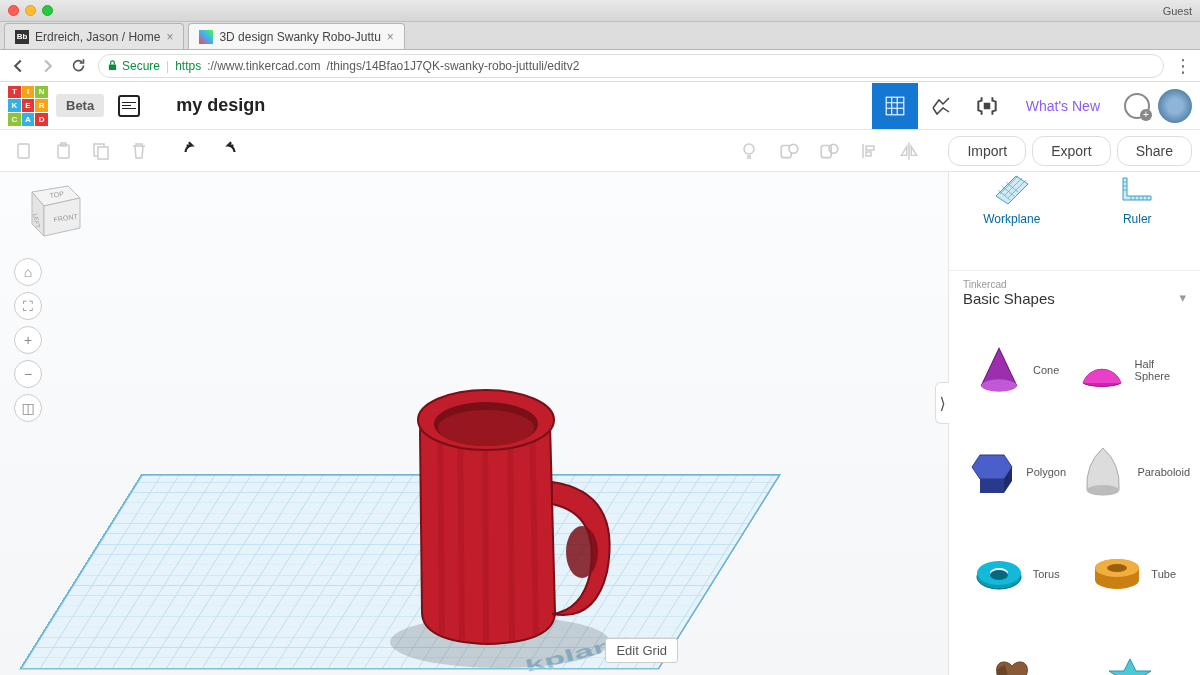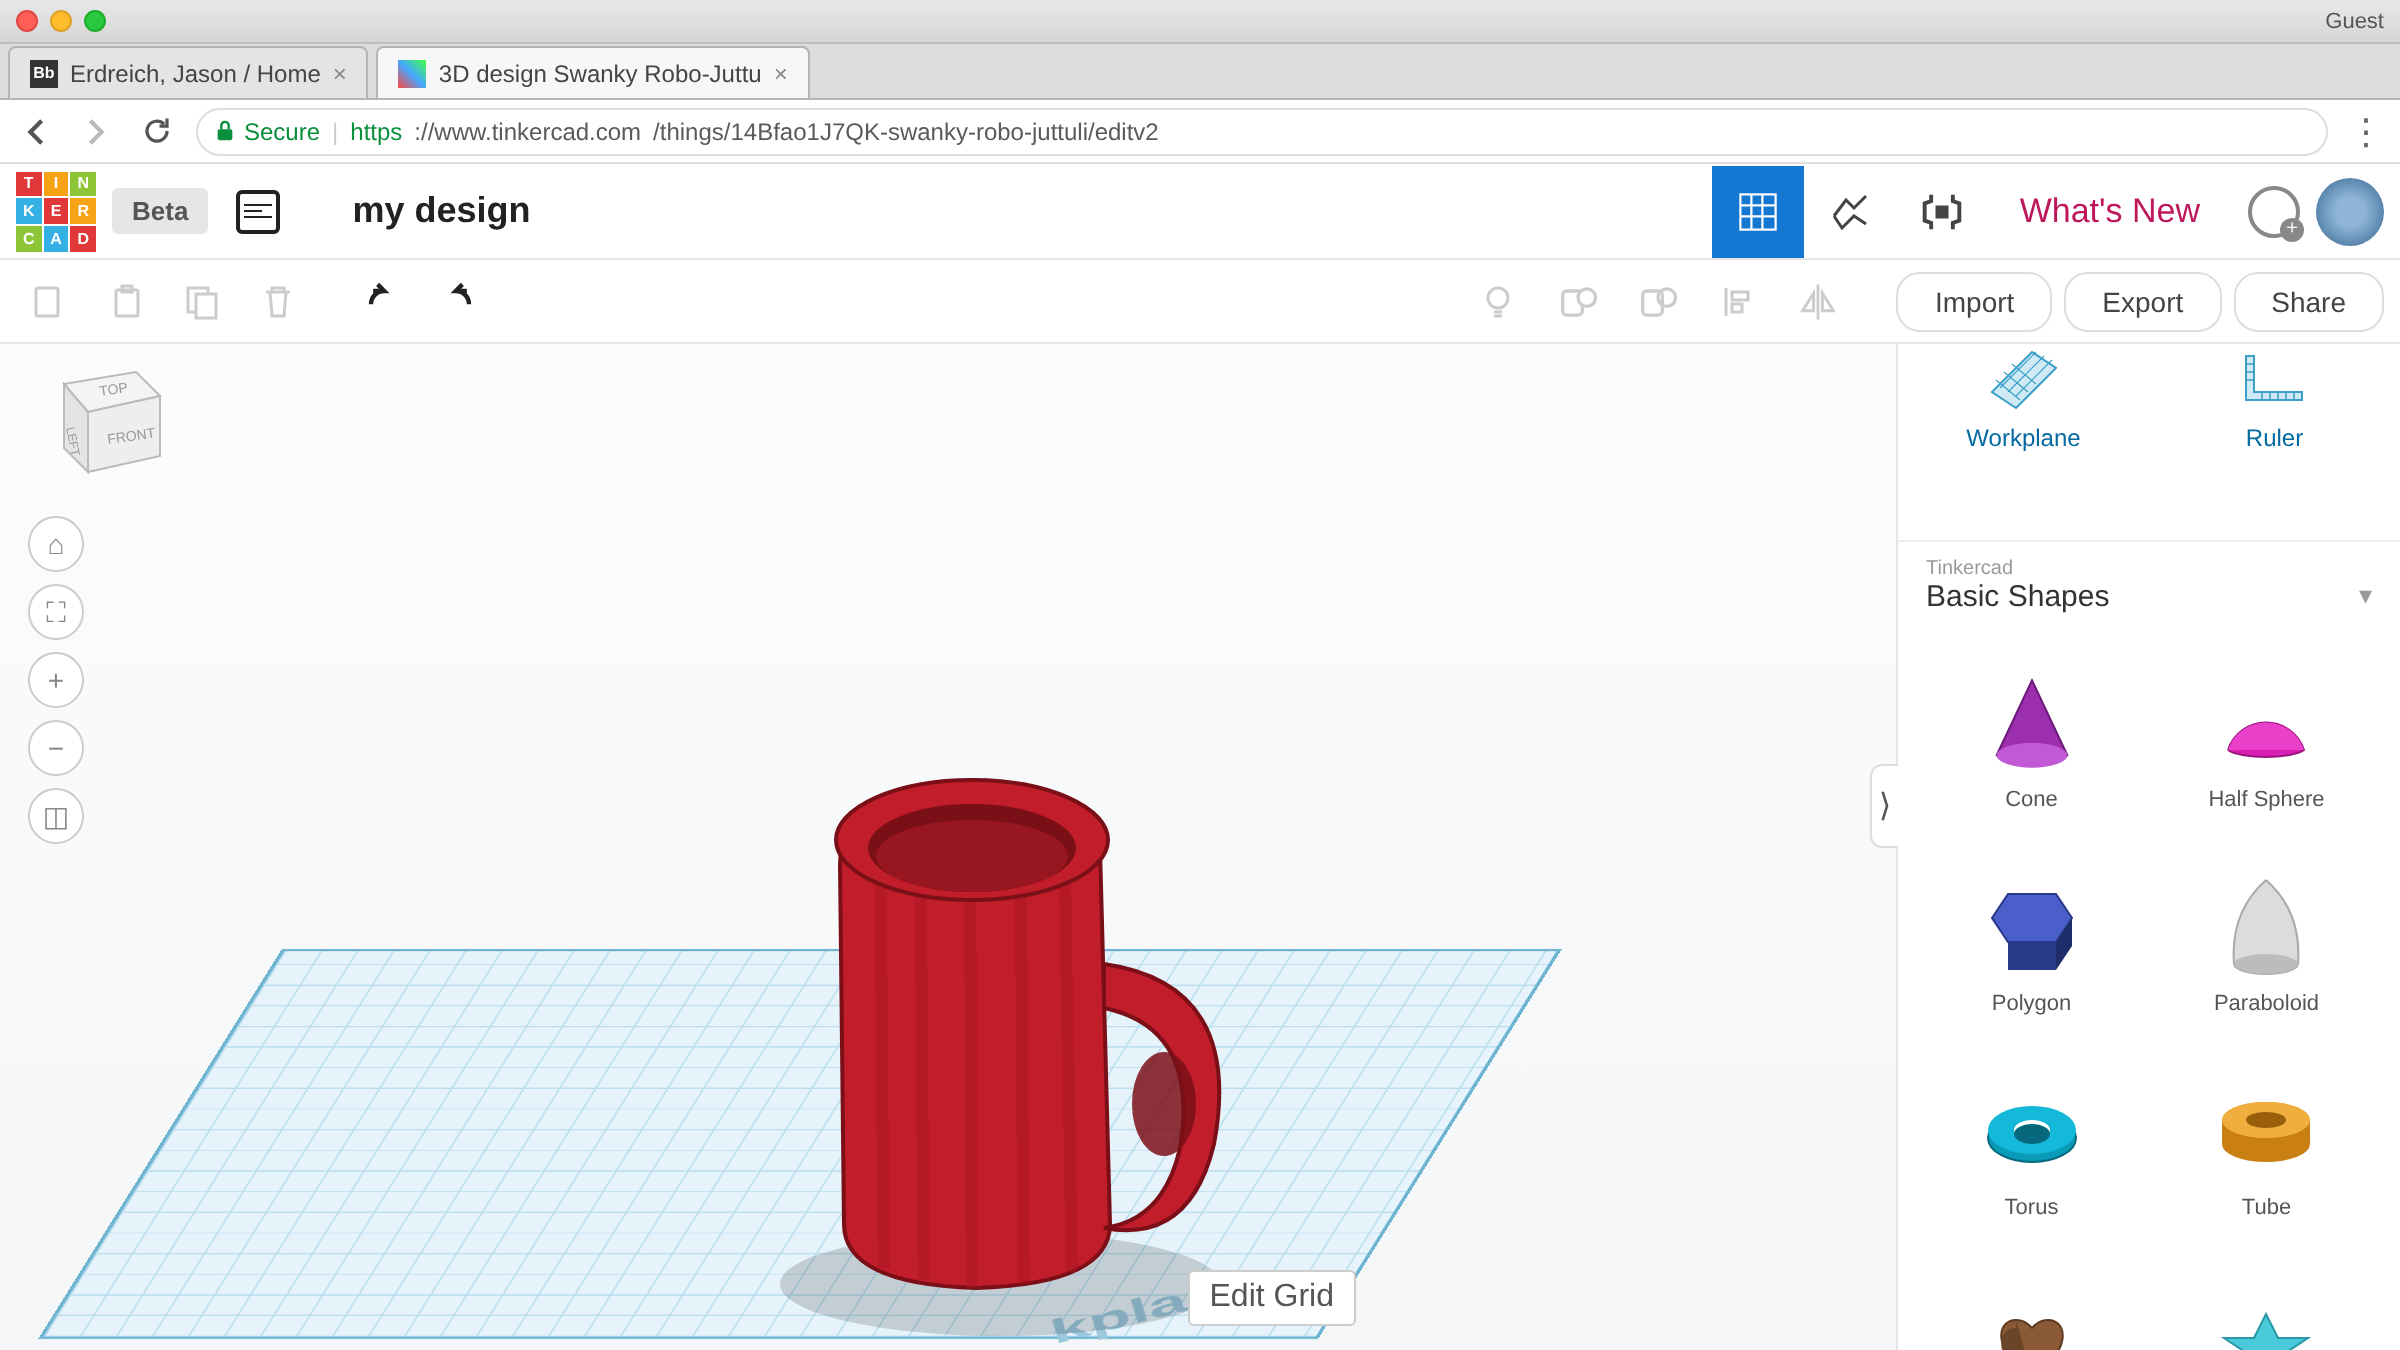--- a/index.html
+++ b/index.html
@@ -25,21 +25,21 @@
 .appbar{height:48px;display:flex;align-items:center;border-bottom:1px solid #e5e5e5;}
 .logo{width:40px;height:40px;margin:0 8px;display:grid;grid-template-columns:repeat(3,1fr);grid-template-rows:repeat(3,1fr);gap:1px;}
 .logo span{display:flex;align-items:center;justify-content:center;font-size:8px;font-weight:bold;color:#fff;}
 .beta{background:#e6e6e6;color:#555;padding:4px 10px;border-radius:3px;font-size:13px;font-weight:600;}
 .diagram-icon{width:22px;height:22px;border:2px solid #222;border-radius:3px;margin:0 14px;display:flex;flex-direction:column;justify-content:center;gap:2px;padding:2px;}
 .diagram-icon span{height:1px;background:#222;}
 .design-name{font-size:18px;font-weight:600;color:#222;margin-left:22px;}
 .appbar-right{margin-left:auto;display:flex;align-items:center;gap:0;}
 .appbtn{width:46px;height:46px;display:flex;align-items:center;justify-content:center;color:#7a7a7a;}
 .appbtn.active{background:#1477d1;color:#fff;}
-.whatsnew{color:#be185d;font-size:17px;padding:0 16px;}
+.whatsnew{color:#8b5cf6;font-size:14px;padding:0 16px;}
 .profile{width:26px;height:26px;border:2px solid #888;border-radius:50%;margin:0 8px;position:relative;}
 .profile::after{content:"+";position:absolute;right:-4px;bottom:-4px;width:12px;height:12px;border-radius:50%;background:#888;color:#fff;font-size:10px;display:flex;align-items:center;justify-content:center;}
 .avatar{width:34px;height:34px;border-radius:50%;background:radial-gradient(circle,#8fb5d6 30%,#5a86ad 70%);margin-right:8px;}
 .toolbar{height:42px;display:flex;align-items:center;padding:0 8px;border-bottom:1px solid #e5e5e5;gap:4px;}
 .tbtn{width:34px;height:34px;display:flex;align-items:center;justify-content:center;color:#bbb;border-radius:4px;}
 .tbtn.dark{color:#333;}
 .tsep{width:10px;}
 .toolbar-right{margin-left:auto;display:flex;align-items:center;gap:6px;}
 .pillbtn{padding:6px 18px;border:1px solid #ddd;border-radius:12px;color:#444;font-size:14px;background:#fff;}
 .main{position:absolute;top:172px;left:0;right:0;bottom:0;display:flex;}
@@ -49,30 +49,30 @@
 .circlebtn{width:28px;height:28px;border:1px solid #ccc;border-radius:50%;background:#fff;display:flex;align-items:center;justify-content:center;color:#888;font-size:14px;}
 .workplane{position:absolute;left:80px;top:230px;width:640px;height:340px;transform:skewX(-32deg) rotateX(55deg);perspective:800px;}
 .grid{position:absolute;inset:0;background:
  repeating-linear-gradient(0deg,#bcdff0 0,#bcdff0 1px,transparent 1px,transparent 18px),
  repeating-linear-gradient(90deg,#bcdff0 0,#bcdff0 1px,transparent 1px,transparent 18px),
  repeating-linear-gradient(0deg,#8ec7e0 0,#8ec7e0 1px,transparent 1px,transparent 90px),
  repeating-linear-gradient(90deg,#8ec7e0 0,#8ec7e0 1px,transparent 1px,transparent 90px),
  #e6f3fa;border:2px solid #6fb5d3;}
 .wplabel{position:absolute;right:40px;bottom:10px;font-size:32px;font-weight:700;color:#9cc8de;transform:rotate(-28deg);}
 .mug{position:absolute;left:360px;top:170px;width:280px;height:330px;}
-.editgrid{position:absolute;right:270px;bottom:12px;padding:4px 10px;border:1px solid #ccc;background:#fff;font-size:16px;color:#555;border-radius:3px;}
+.editgrid{position:absolute;right:270px;bottom:12px;padding:4px 10px;border:1px solid #ccc;background:#fff;font-size:13px;color:#555;border-radius:3px;}
 .panel{width:252px;border-left:1px solid #e5e5e5;background:#fff;display:flex;flex-direction:column;position:relative;}
 .panel-top{display:flex;height:80px;}
 .panel-col{flex:1;display:flex;flex-direction:column;align-items:center;justify-content:center;gap:6px;font-size:12px;color:#0369a1;}
 .panel-section{padding:8px 14px;border-top:1px solid #eee;margin-top:44px;}
 .panel-brand{font-size:10px;color:#999;}
 .panel-title{font-size:15px;color:#333;}
 .panel-caret{float:right;color:#999;}
 .shape-grid{display:grid;grid-template-columns:1fr 1fr;gap:4px 4px;padding:6px 10px;}
-.shape{display:flex;flex-direction:column;align-items:center;gap:4px;height:98px;justify-content:center;}
+.shape{display:flex;flex-direction:row;align-items:center;gap:4px;height:98px;justify-content:center;}
 .shape-label{font-size:11px;color:#555;}
 .shape-vis{width:60px;height:56px;display:flex;align-items:center;justify-content:center;}
 .collapse-handle{position:absolute;left:-14px;top:210px;width:14px;height:42px;background:#fff;border:1px solid #ddd;border-right:none;border-radius:6px 0 0 6px;display:flex;align-items:center;justify-content:center;font-size:16px;color:#555;}
 svg{display:block;}
 </style>
 </head>
 <body>
 
 <div class="os-titlebar">
   <span class="os-dot red"></span>

